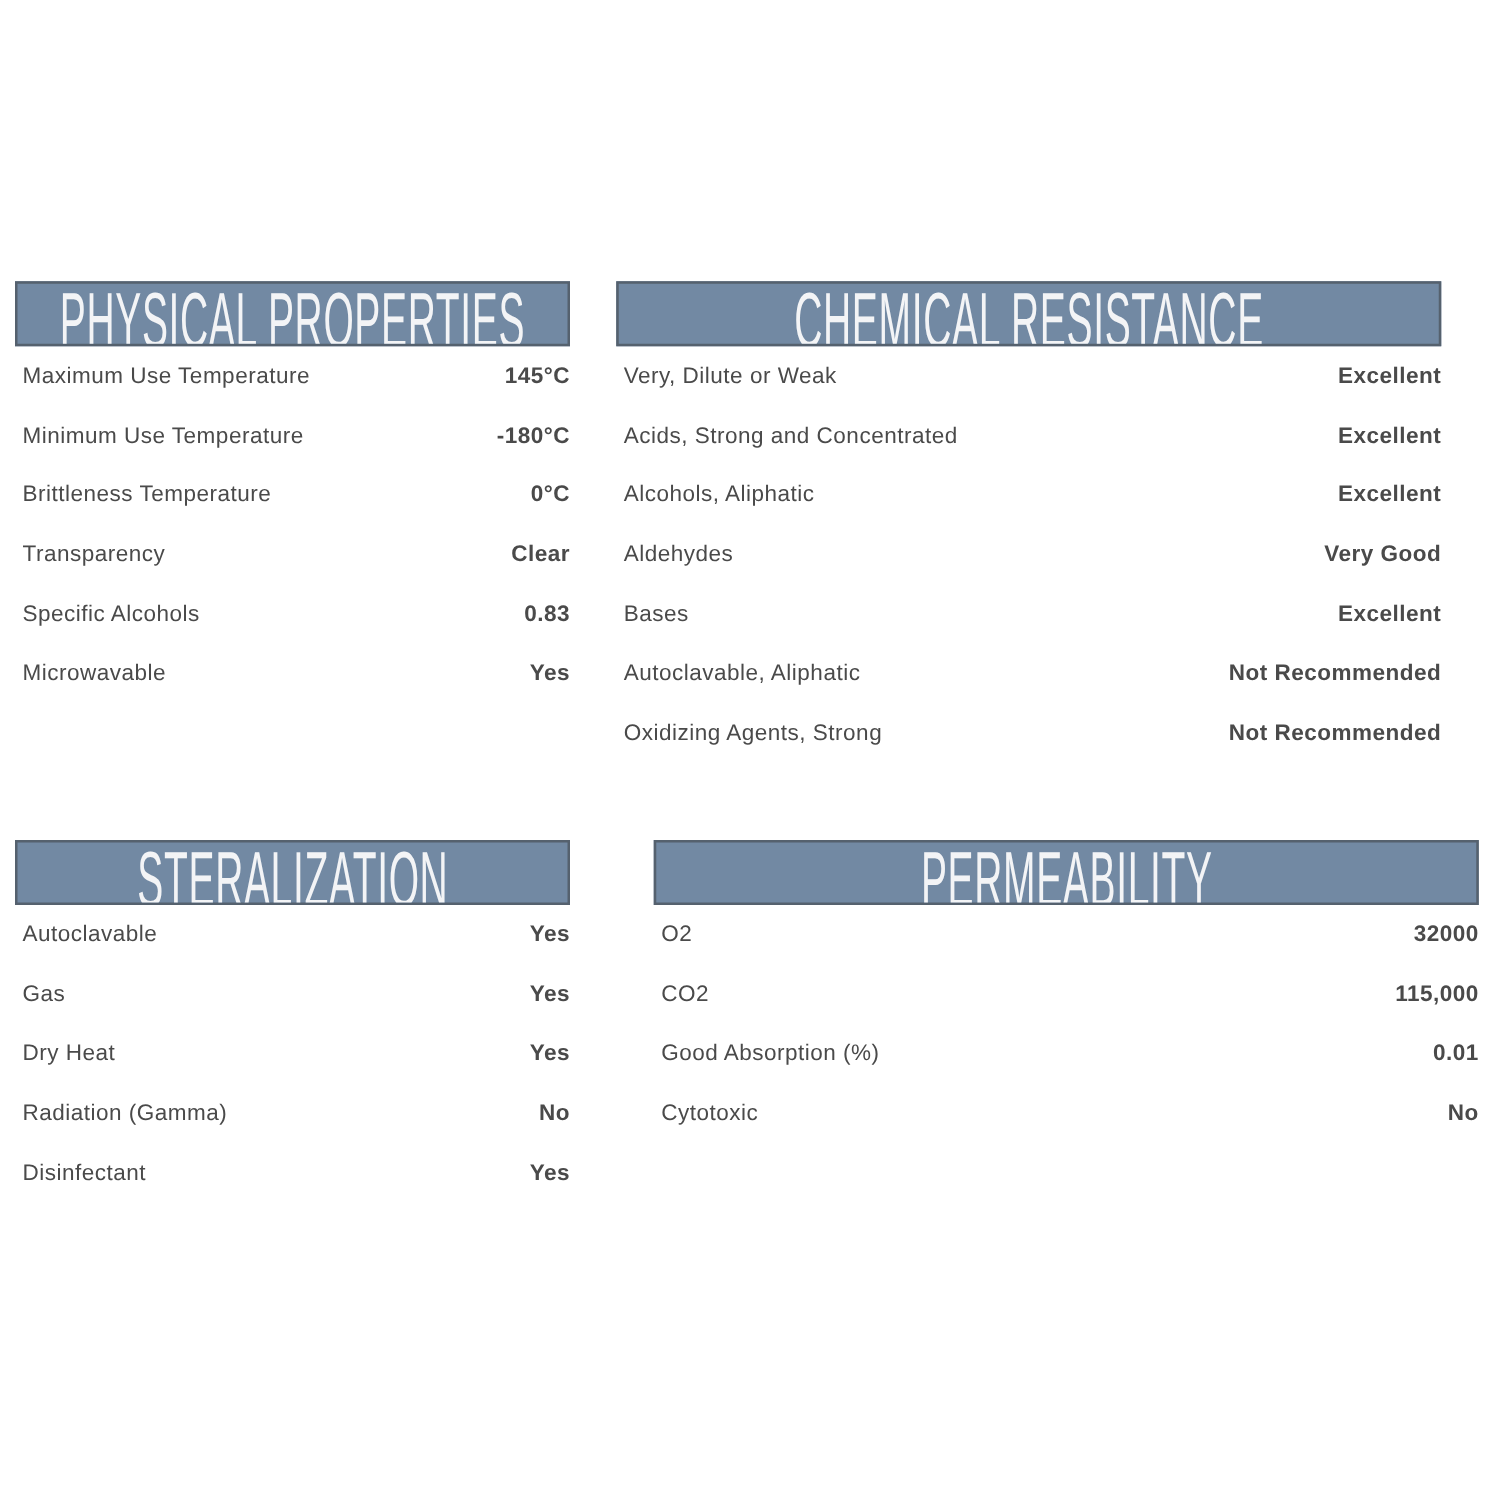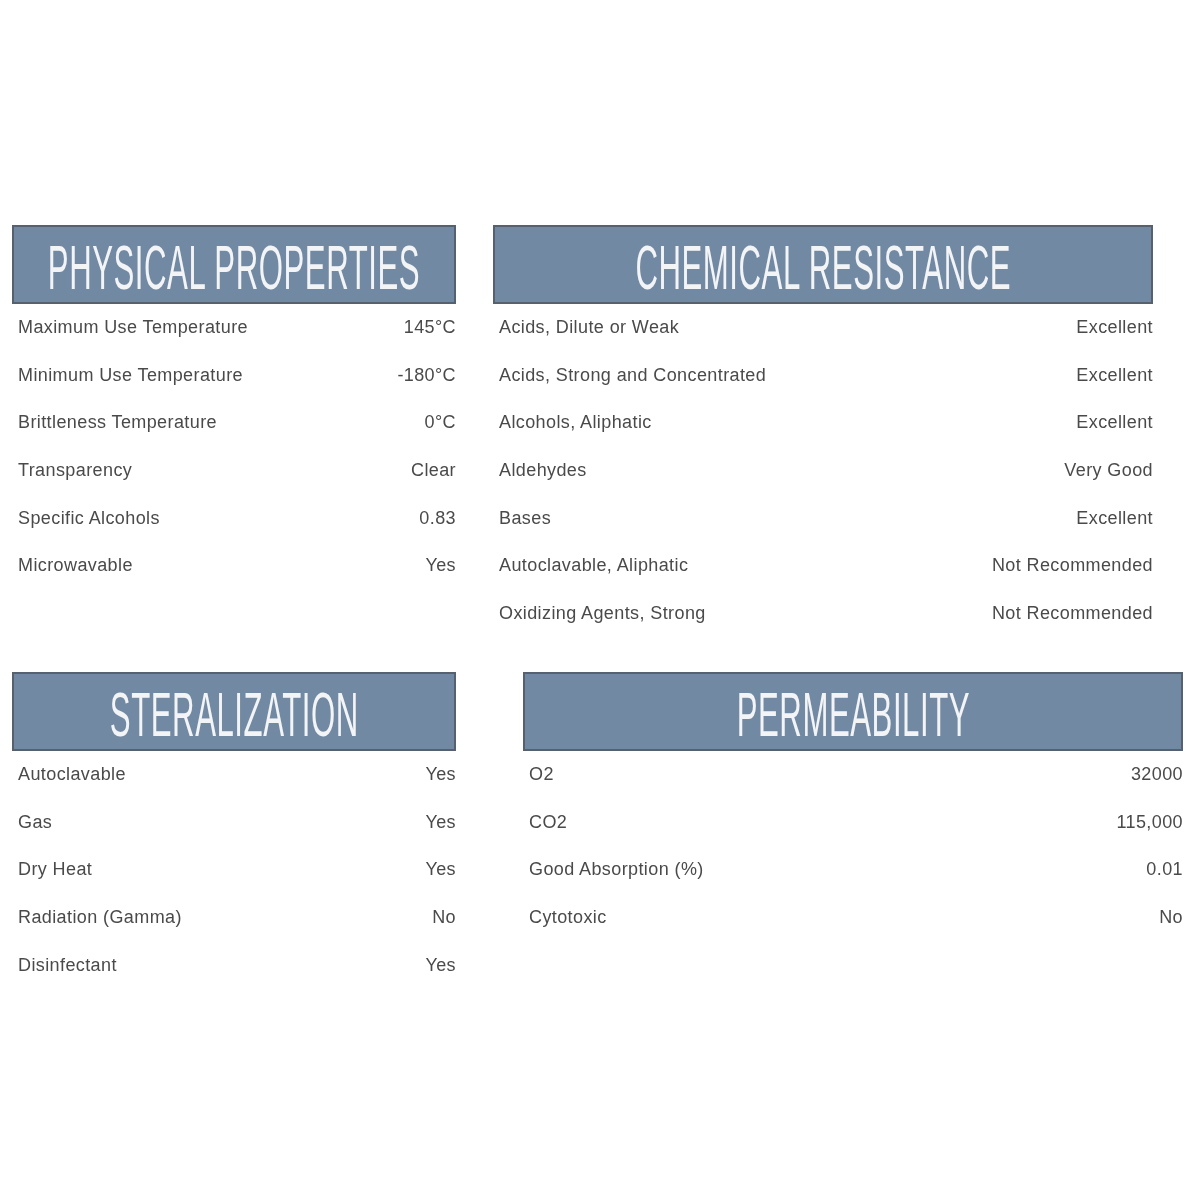--- a/index.html
+++ b/index.html
@@ -15,25 +15,25 @@
     font-family: "Liberation Sans", sans-serif;
     overflow: hidden;
   }
   .panel { position: absolute; }
   #panel-physical      { left: 12px;  top: 225px; width: 444px; }
   #panel-chemical      { left: 493px; top: 225px; width: 660px; }
   #panel-steralization { left: 12px;  top: 672px; width: 444px; }
   #panel-permeability  { left: 523px; top: 672px; width: 660px; }
 
   .bar {
-    height: 79px;
+    height: 52px;
     background: var(--header-bg, #7289a3);
     border: 2px solid var(--header-border, #55616e);
     display: flex;
-    align-items: flex-end;
+    align-items: flex-start;
     justify-content: center;
     overflow: hidden;
   }
   .bar-title {
     font-size: 60px;
     line-height: 1;
     font-weight: 400;
     color: var(--header-text, #f3f4f6);
     white-space: nowrap;
     letter-spacing: 1px;
@@ -48,21 +48,21 @@
     height: 47.6px;
     display: flex;
     align-items: center;
     justify-content: space-between;
     padding-left: 6px;
     font-size: 18px;
     letter-spacing: 0.4px;
     color: var(--body-text, #4a4a4a);
   }
   .row .lbl { white-space: nowrap; }
-  .row .val { white-space: nowrap; text-align: left; }
+  .row .val { white-space: nowrap; text-align: left; font-weight: bold; }
 </style>
 </head>
 <body>
 
 <div>
 
   <section class="panel" id="panel-physical">
     <header class="bar">
       <span class="bar-title">PHYSICAL PROPERTIES</span>
     </header>
@@ -93,21 +93,21 @@
       </div>
     </div>
   </section>
 
   <section class="panel" id="panel-chemical">
     <header class="bar">
       <span class="bar-title">CHEMICAL RESISTANCE</span>
     </header>
     <div class="rows">
       <div class="row">
-        <span class="lbl">Acids, Dilute or Weak</span>
+        <span class="lbl">Very, Dilute or Weak</span>
         <span class="val">Excellent</span>
       </div>
       <div class="row">
         <span class="lbl">Acids, Strong and Concentrated</span>
         <span class="val">Excellent</span>
       </div>
       <div class="row">
         <span class="lbl">Alcohols, Aliphatic</span>
         <span class="val">Excellent</span>
       </div>

